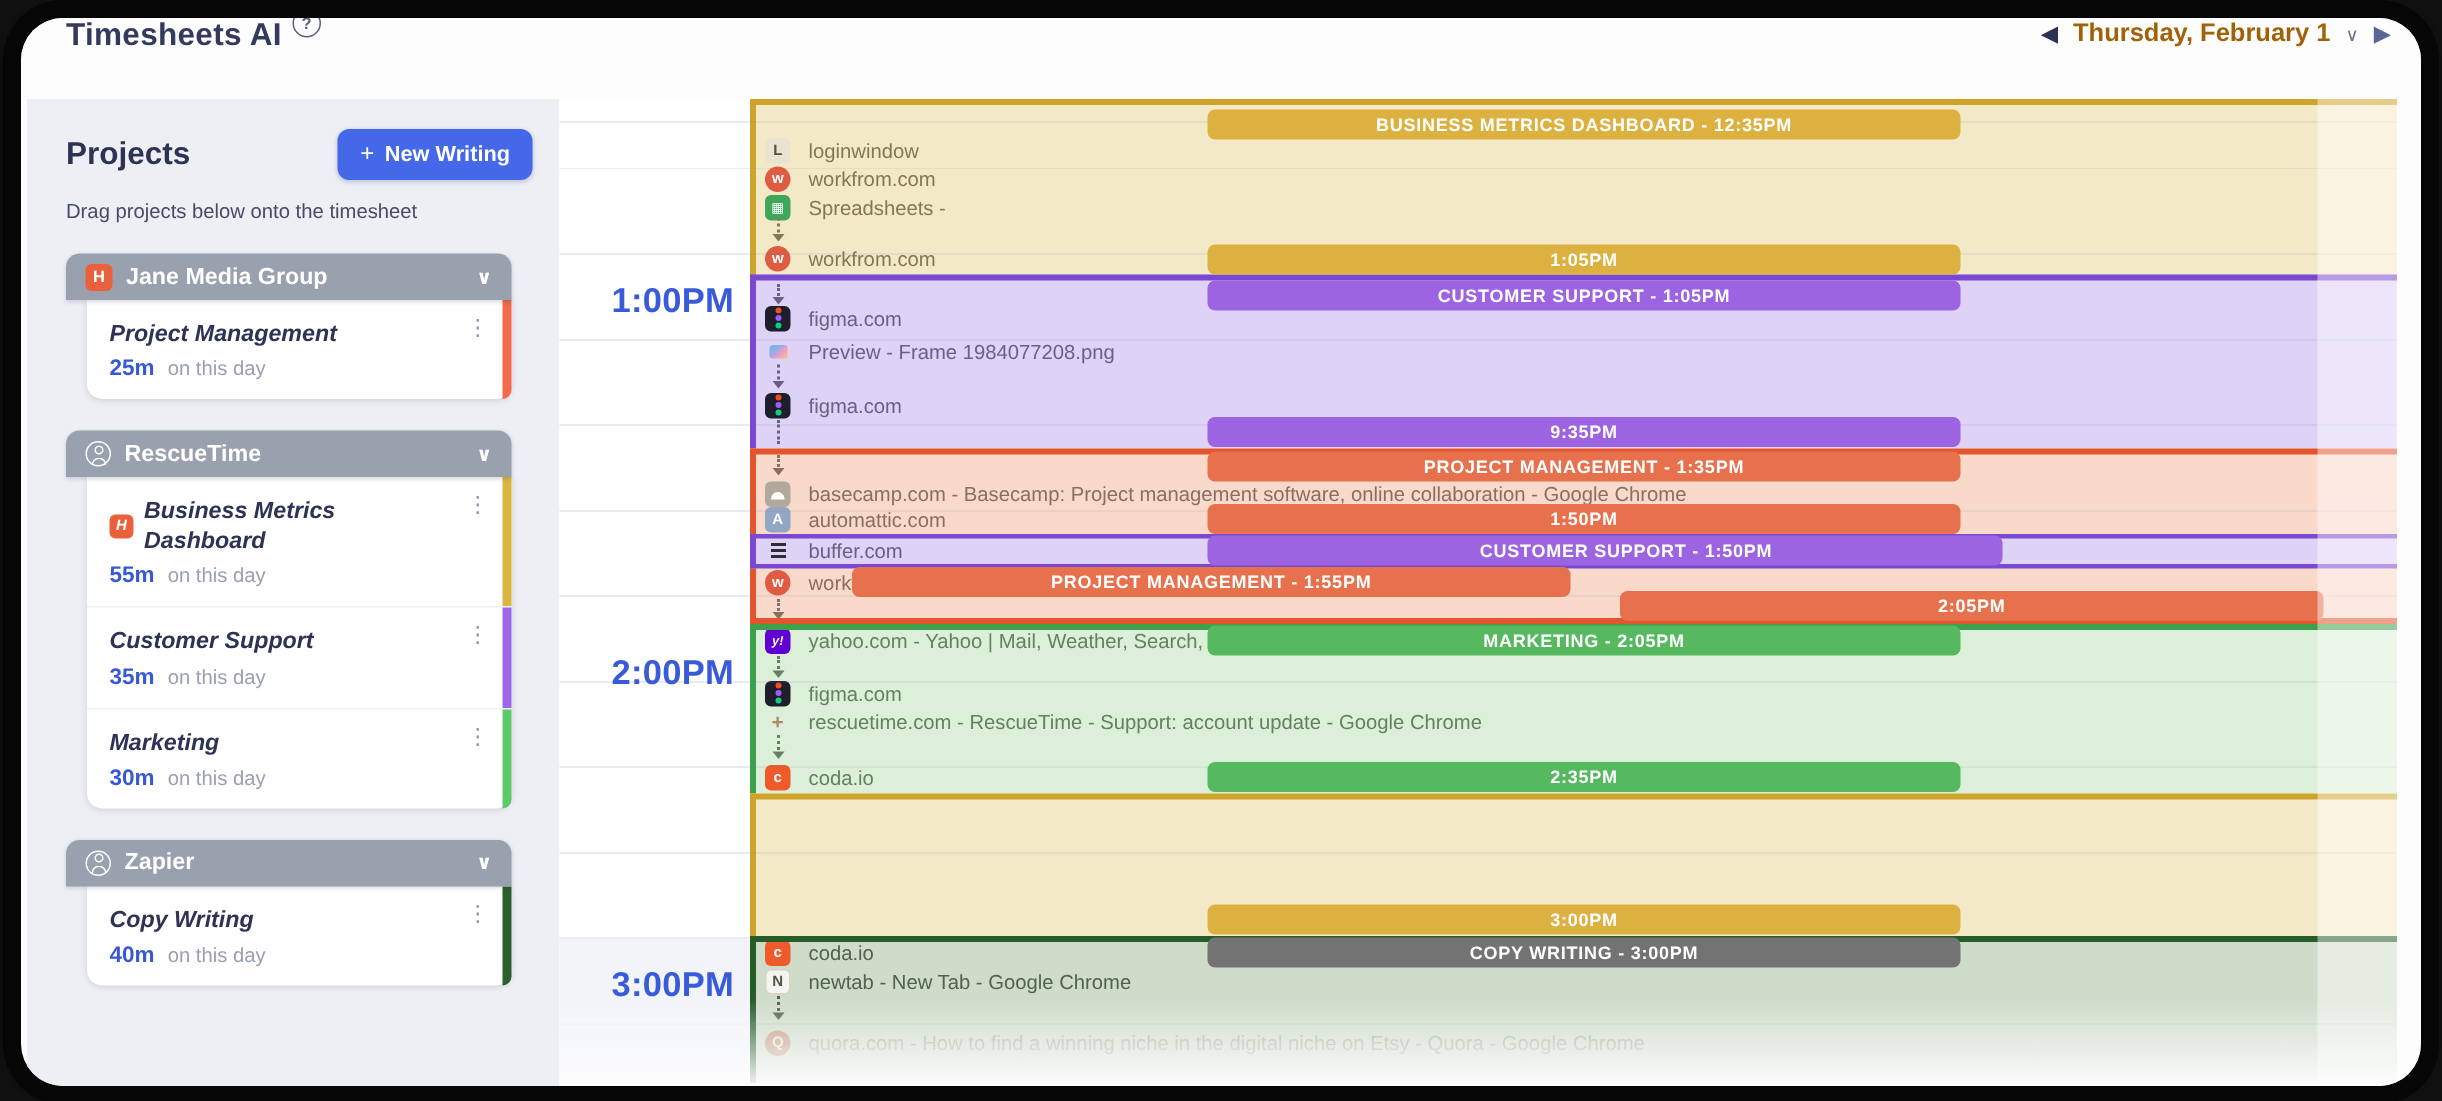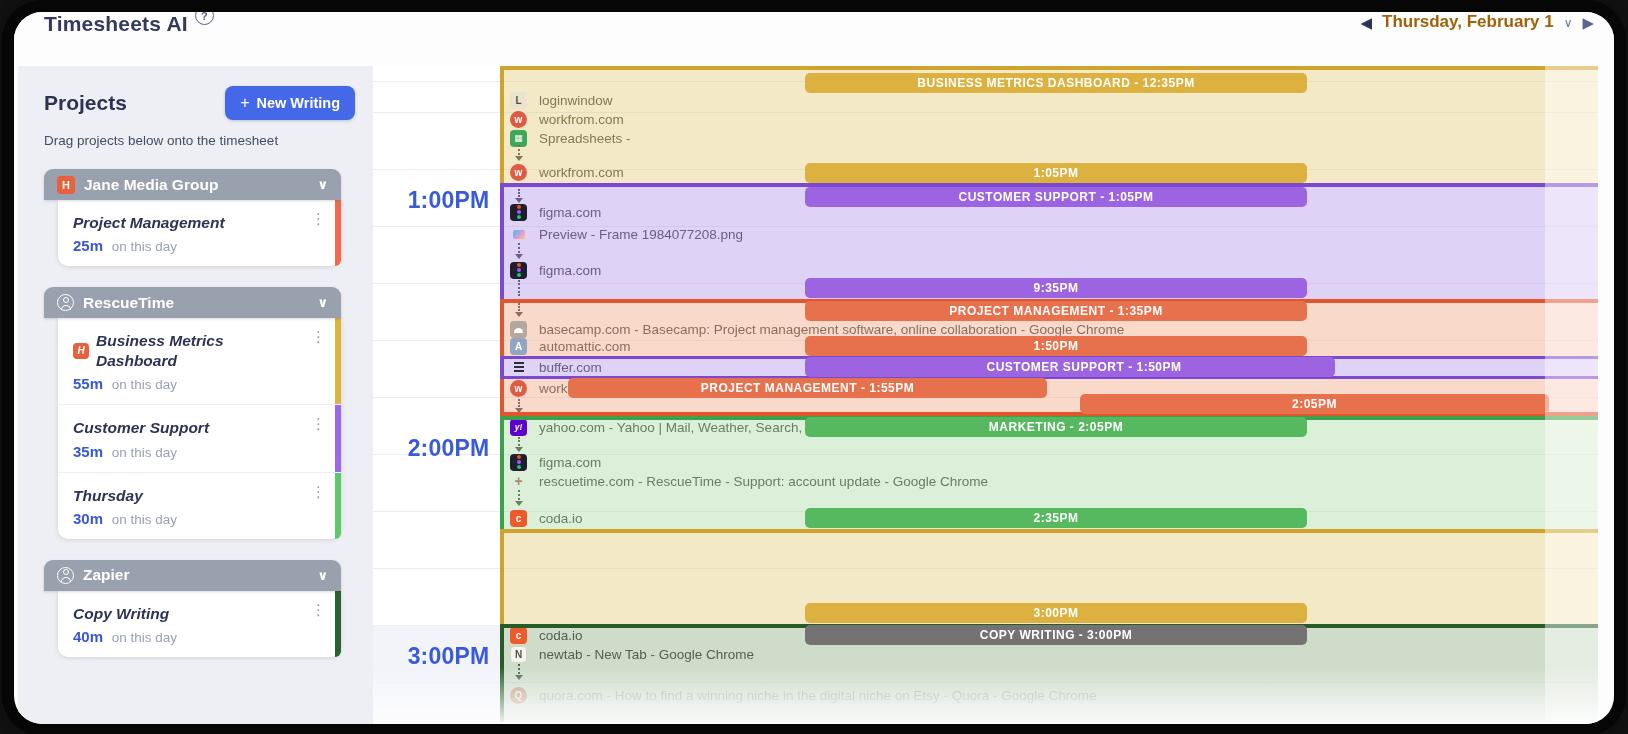--- a/index.html
+++ b/index.html
@@ -174,21 +174,21 @@
               </div>
             <div class="cmeta">
               <span class="cdur">35m</span>
               <span class="csuf">on this day</span>
             </div>
             <span class="kebab">⋮</span>
             <span class="stripe" style="background:#9d67e9;"></span>
           </div>
           <div class="card">
             <div class="ctitle">
-                <span class="tspan">Thursday</span>
+                <span class="tspan">Marketing</span>
               </div>
             <div class="cmeta">
               <span class="cdur">30m</span>
               <span class="csuf">on this day</span>
             </div>
             <span class="kebab">⋮</span>
             <span class="stripe" style="background:#5bc96a;"></span>
           </div>
         </div>
       </div>

